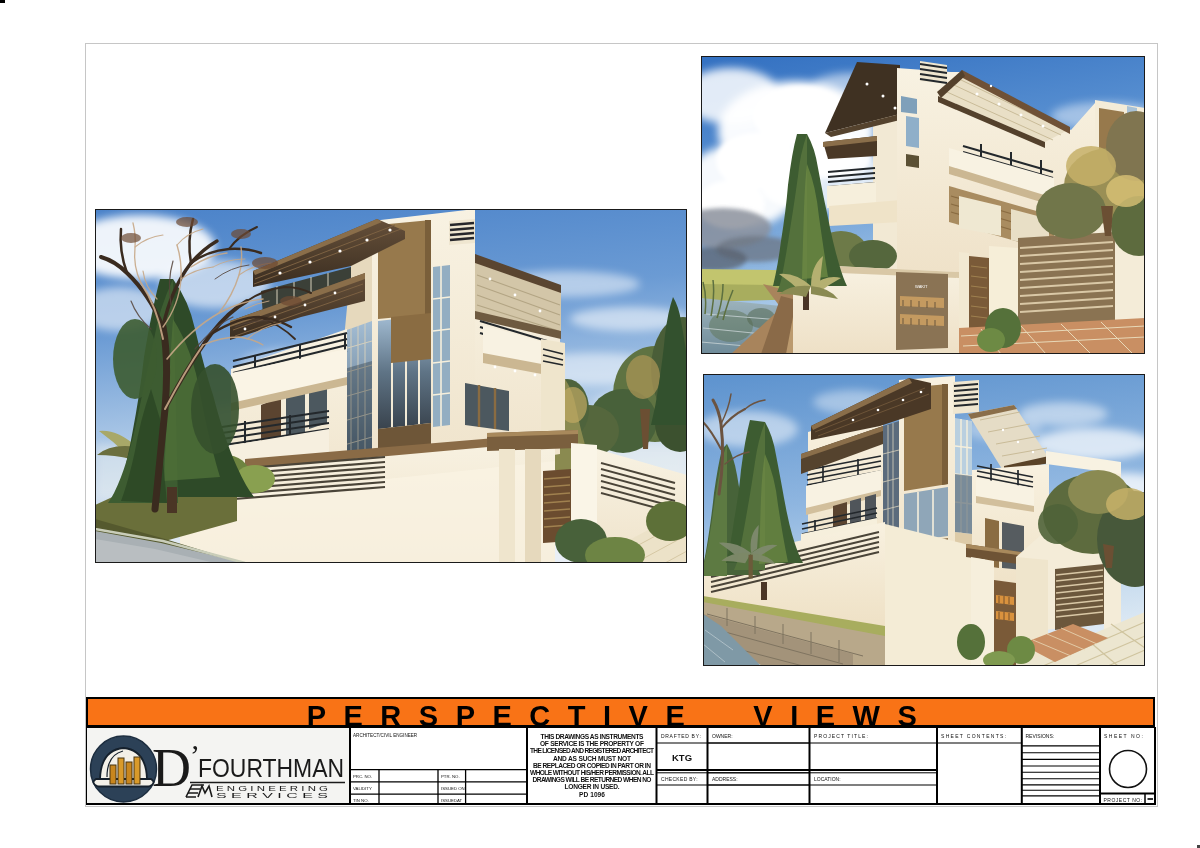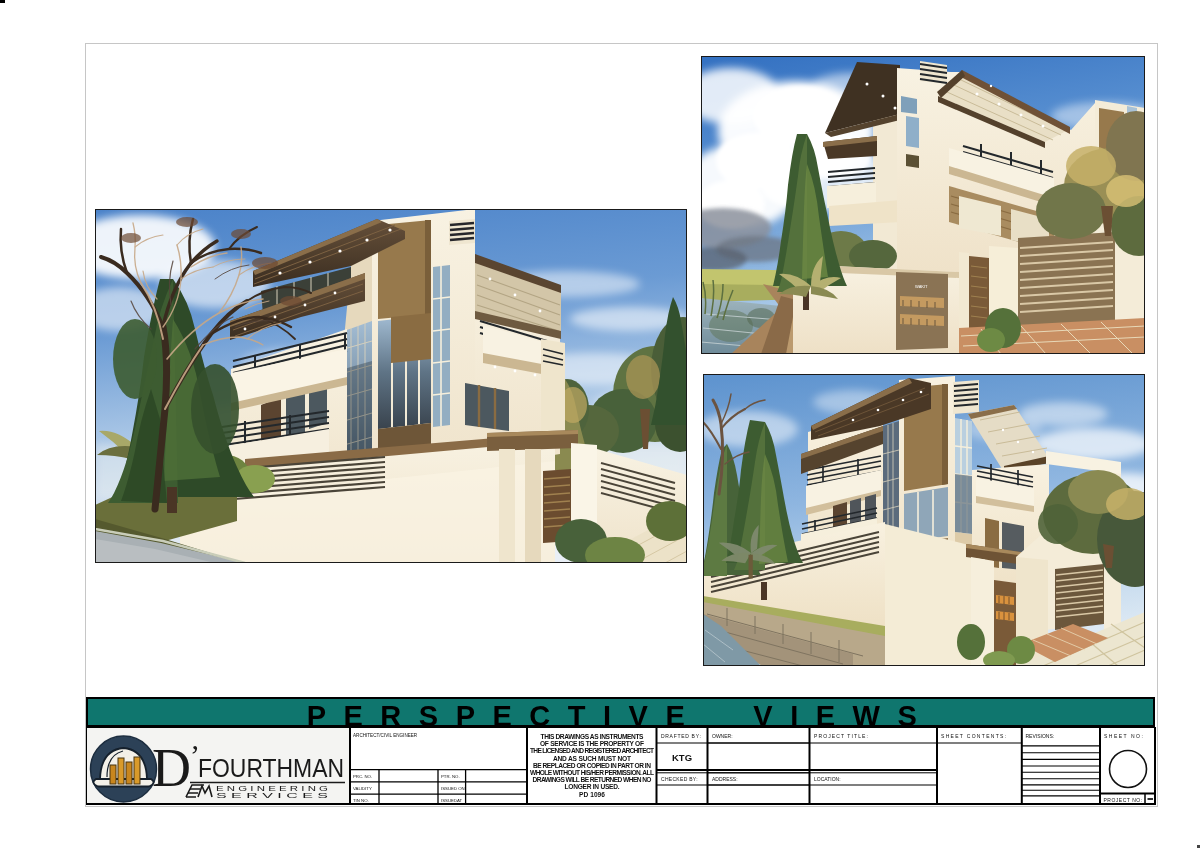--- a/index.html
+++ b/index.html
@@ -889,21 +889,21 @@
 <path d="M46,180 q-18,-14 -38,-12 q13,9 24,18 Z"></path>
 <path d="M46,180 q-3,-22 9,-33 q-1,14 -2,28 Z"></path>
 <path d="M46,180 q17,-12 31,-9 q-12,7 -23,14 Z"></path>
 <path d="M46,180 q-22,-2 -35,9 q15,0 28,3 Z" fill="#7f8a6a"></path>
 <path d="M46,180 q20,2 29,13 q-16,-3 -29,-5 Z" fill="#7f8a6a"></path>
 <rect x="43" y="182" width="5" height="28" fill="#6d5a3a"></rect>
 </g>
 <rect x="0.5" y="0.5" width="441" height="291" fill="none" stroke="#1a1a1a" stroke-width="1"></rect>
 </svg>
 
-<div class="abs" style="left:86px;top:697px;width:1069px;height:30px;border:2px solid #000;box-sizing:border-box;background:#0f766e;text-align:center">
+<div class="abs" style="left:86px;top:697px;width:1069px;height:30px;border:2px solid #000;box-sizing:border-box;background:#f97316;text-align:center">
   <div style="font-size:29px;font-weight:bold;letter-spacing:17.5px;line-height:31px;color:#000;margin-top:2px">PERSPECTIVE&nbsp;&nbsp;VIEWS</div>
 </div>
 
 <svg class="abs" style="left:86px;top:727px" width="1070" height="78" viewBox="0 0 1070 78">
 
   <rect x="1" y="1" width="263" height="76" fill="#f4f4f2"></rect>
 
   <rect x="0" y="0" width="1069" height="77" fill="none" stroke="#000" stroke-width="2"></rect>
 
   <line x1="264" y1="0" x2="264" y2="77" stroke="#000" stroke-width="2"></line>

